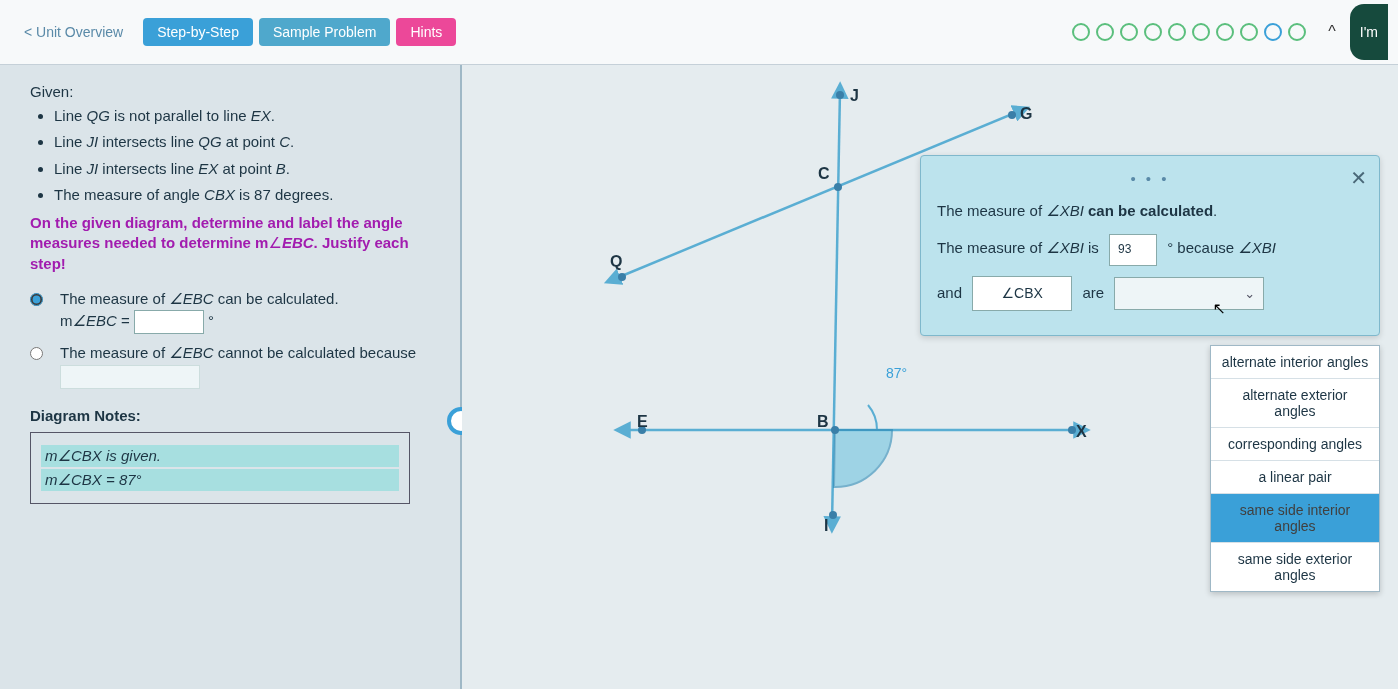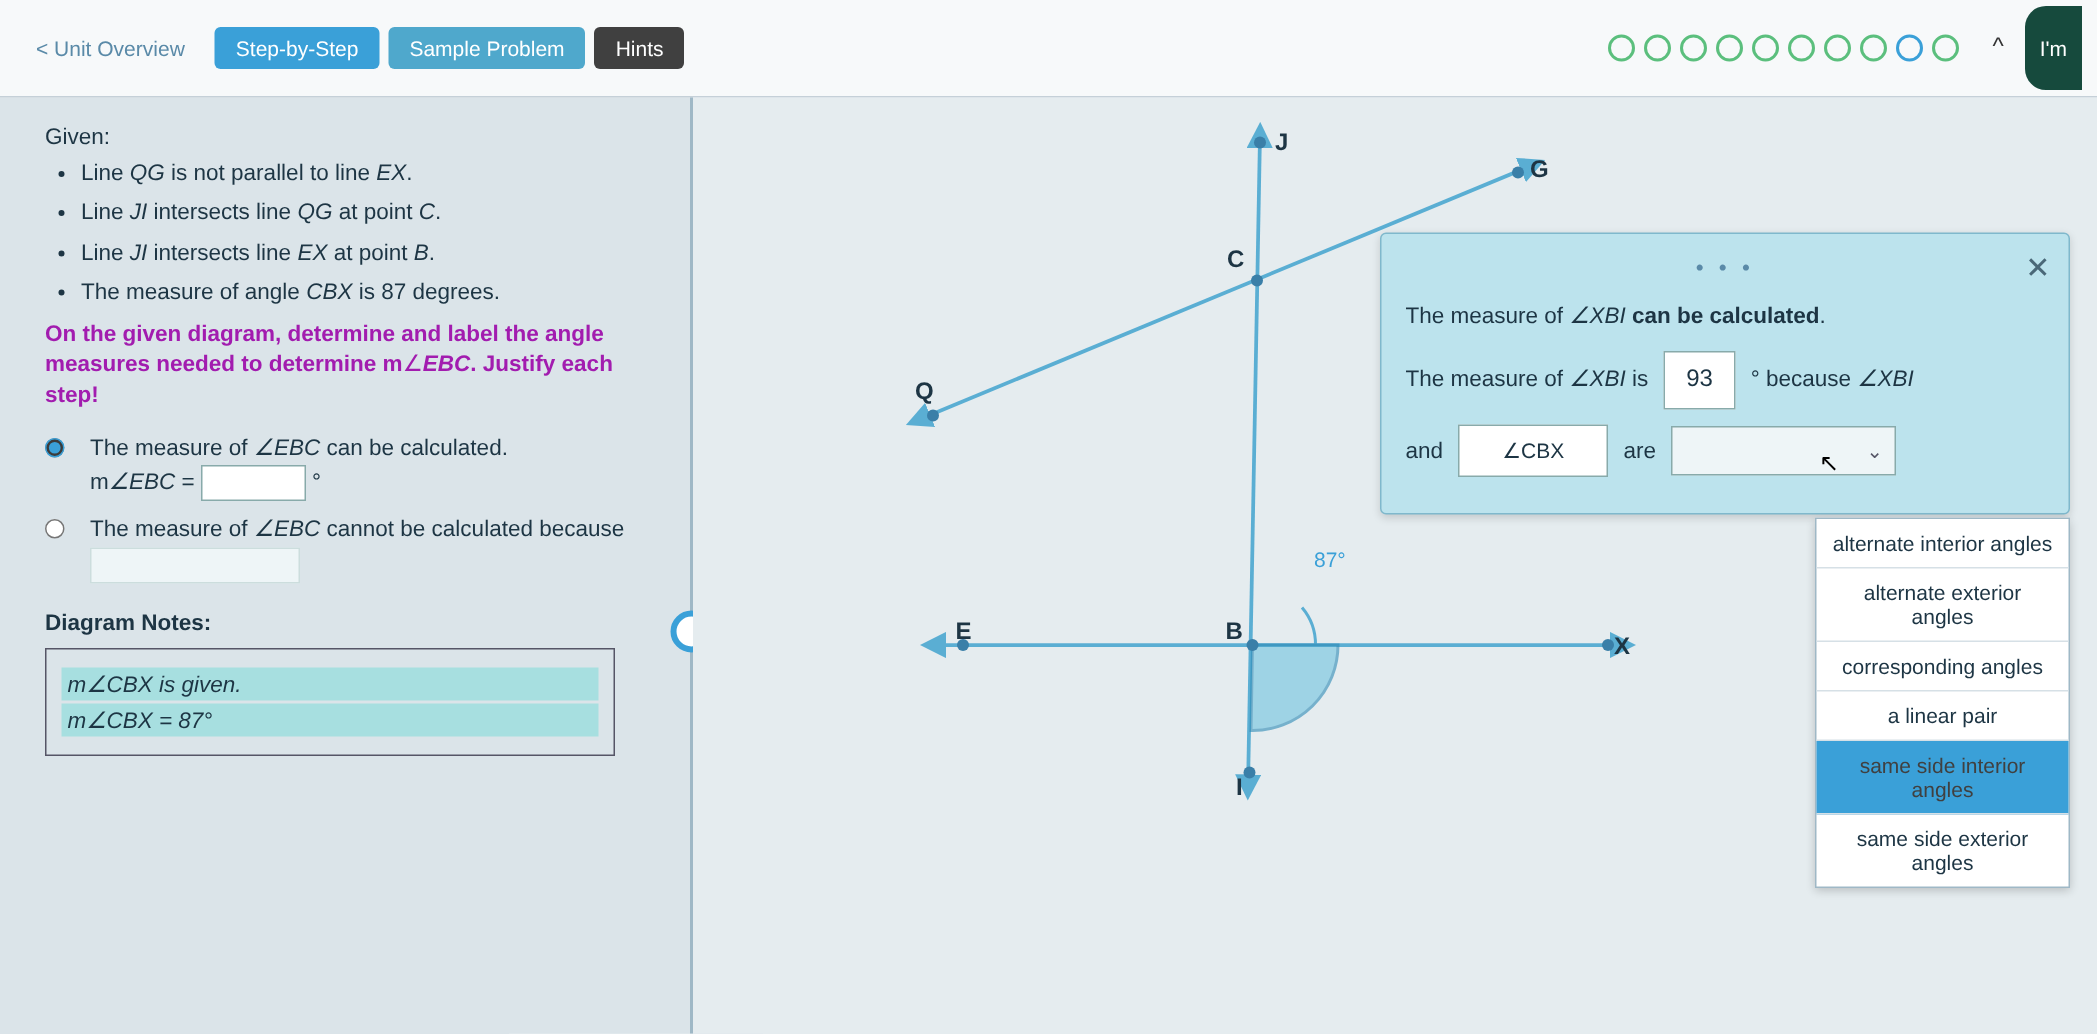--- a/index.html
+++ b/index.html
@@ -2,21 +2,21 @@
 <html><head>
 <meta charset="utf-8">
 <style>
 *{box-sizing:border-box;margin:0;padding:0;font-family:Arial,Helvetica,sans-serif}
 body{background:#dbe4e9;width:1398px;height:689px;overflow:hidden;position:relative}
 .topbar{display:flex;align-items:center;gap:6px;padding:4px 10px;background:#f7f9fa;border-bottom:1px solid #c5d0d8}
 .tab{padding:6px 14px;border-radius:4px;font-size:14px;color:#fff;cursor:pointer}
 .tab.ov{background:transparent;color:#5a8aa8}
 .tab.step{background:#3aa0d8}
 .tab.samp{background:#4fa8cc}
-.tab.hints{background:#404040}
+.tab.hints{background:#ec4899}
 .spacer{flex:1}
 .progress{display:flex;gap:6px;align-items:center;margin-right:8px}
 .pcircle{width:18px;height:18px;border:2px solid #5bbf7d;border-radius:50%}
 .pcircle.partial{border-color:#3aa0d8}
 .caret{font-size:16px;color:#333;padding:0 8px}
 .imdone{background:#164a3d;color:#fff;padding:20px 10px;border-radius:14px 0 0 14px;font-size:14px}
 .main{display:flex;height:645px}
 .left{width:460px;padding:18px 20px 10px 30px;font-size:15px;color:#1d3544}
 .left h4{font-weight:400;margin-bottom:6px}
 .left ul{list-style:disc;padding-left:24px;margin-bottom:2px}
@@ -35,21 +35,21 @@
 .divider{width:2px;background:#9fb8c6;position:relative}
 .dhandle{position:absolute;left:-13px;top:342px;width:28px;height:28px;border-radius:50%;background:#fff;border:4px solid #3aa0d8}
 .canvas{flex:1;position:relative;background:#e5ecef}
 svg.diagram{position:absolute;inset:0;width:100%;height:100%}
 .ptlbl{position:absolute;font-weight:700;font-size:16px;color:#1d3544}
 .anglbl{position:absolute;color:#3aa0d8;font-size:14px}
 .popup{position:absolute;right:18px;top:90px;width:460px;background:#bce3ed;border:1px solid #7fb8cc;border-radius:4px;padding:14px 16px;box-shadow:0 2px 6px rgba(0,0,0,.15);font-size:15px;color:#1d3544}
 .popup .dots{text-align:center;color:#5a8aa8;letter-spacing:3px;margin-bottom:6px}
 .popup .close{position:absolute;right:12px;top:10px;font-size:20px;color:#4a6878;cursor:pointer}
 .popup .line{margin:10px 0;line-height:1.8}
-.smallbox{display:inline-block;min-width:48px;padding:4px 8px;background:#fff;border:1px solid #8aa;text-align:center;font-size:16px;margin:0 6px}
+.smallbox{display:inline-block;min-width:48px;padding:4px 8px;background:#fff;border:1px solid #8aa;font-size:12px;margin:0 6px}
 .selbox{display:inline-block;min-width:100px;padding:4px 10px;background:#fff;border:1px solid #8aa;text-align:center;font-size:14px;margin:0 6px}
 .dd{display:inline-flex;align-items:center;min-width:150px;padding:4px 8px;background:#eef5f7;border:1px solid #8aa;font-size:13px;margin:0 6px;position:relative}
 .dd::after{content:"⌄";margin-left:auto;color:#556}
 .ddmenu{position:absolute;right:18px;top:280px;width:170px;background:#fff;border:1px solid #9fb8c6;font-size:14px;box-shadow:0 2px 6px rgba(0,0,0,.2)}
 .ddmenu div{padding:8px 10px;border-bottom:1px solid #d6e0e6;text-align:center;color:#1d3544;cursor:pointer}
 .ddmenu div:last-child{border-bottom:none}
 .ddmenu div.sel{background:#3aa0d8;color:#404040}
 .cursor{position:absolute;right:172px;top:234px;font-size:16px;pointer-events:none}
 </style>
 </head>
@@ -148,21 +148,21 @@
       <circle cx="371" cy="450" r="4" fill="#3a7fa8"></circle>
     </svg>
     <div class="ptlbl" style="left:388px;top:22px">J</div>
     <div class="ptlbl" style="left:558px;top:40px">G</div>
     <div class="ptlbl" style="left:356px;top:100px">C</div>
     <div class="ptlbl" style="left:148px;top:188px">Q</div>
     <div class="ptlbl" style="left:175px;top:348px">E</div>
     <div class="ptlbl" style="left:355px;top:348px">B</div>
     <div class="ptlbl" style="left:614px;top:358px">X</div>
     <div class="ptlbl" style="left:362px;top:452px">I</div>
-    <div class="anglbl" style="left:414px;top:300px">87°</div>
+    <div class="anglbl" style="left:424px;top:300px">87°</div>
 
     <div class="popup">
       <div class="dots">• • •</div>
       <div class="close">✕</div>
       <div class="line">
         <span>The measure of </span><span style="font-style:italic">∠XBI</span> <b> can be calculated</b><span>.</span>
       </div>
       <div class="line">
         <span>The measure of </span><span style="font-style:italic">∠XBI</span><span> is </span>
         <span class="smallbox">93</span>

